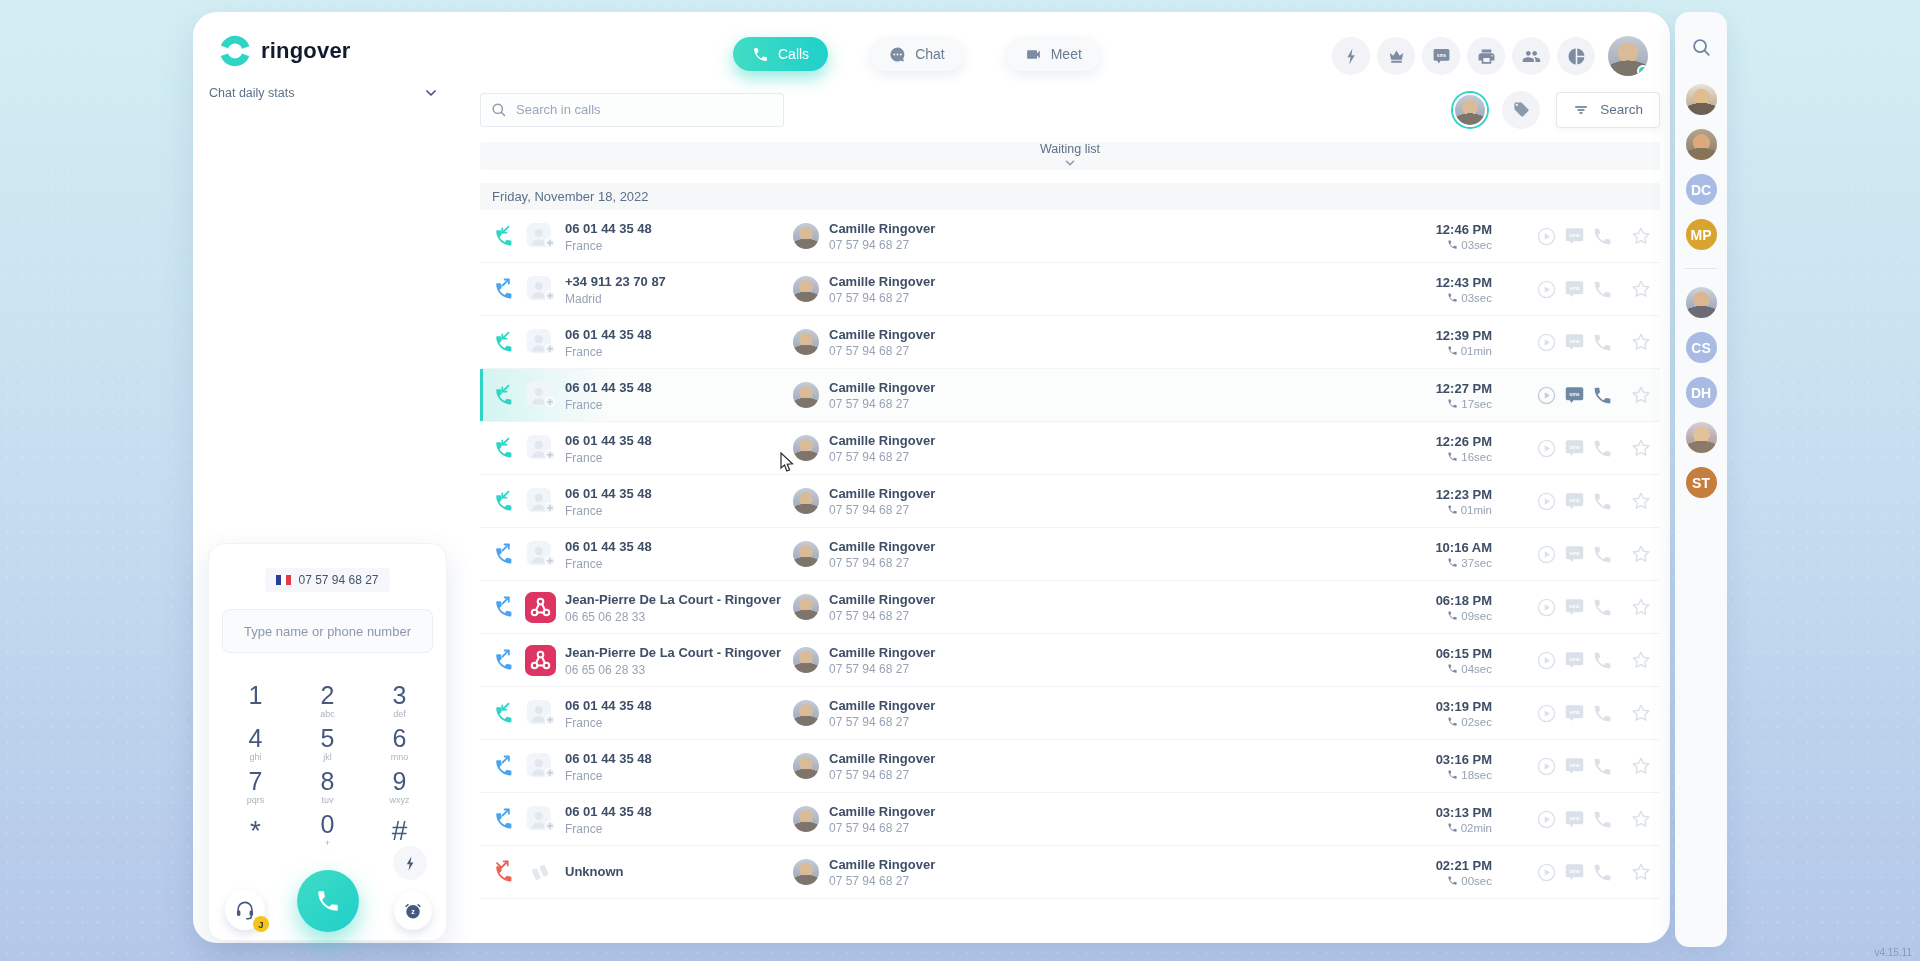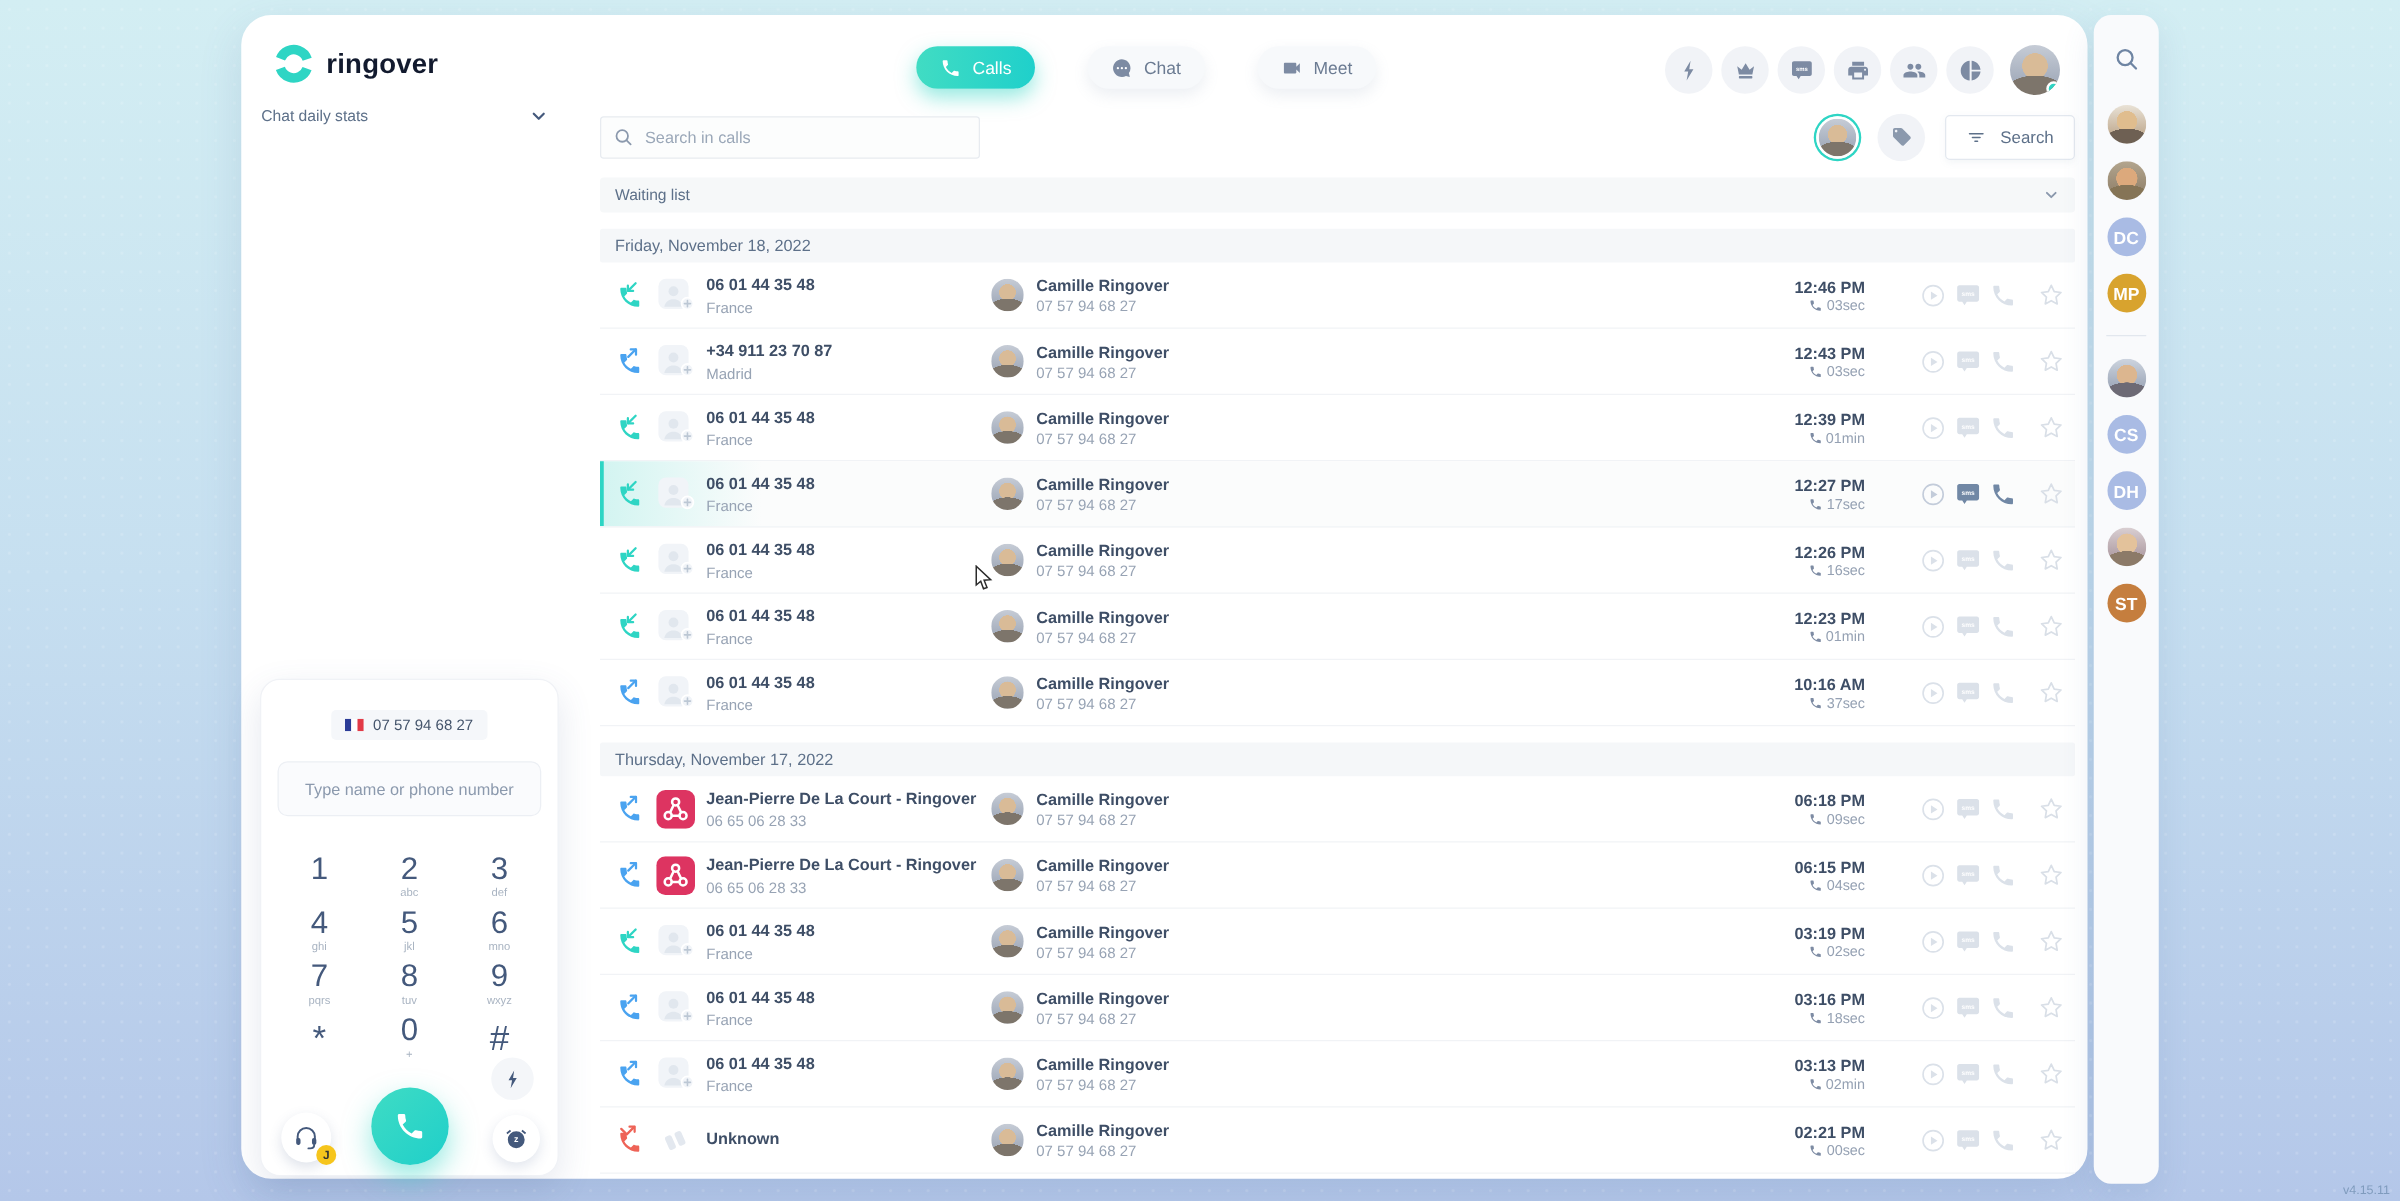--- a/index.html
+++ b/index.html
@@ -78,21 +78,21 @@
   .tag-btn { width:38px; height:38px; border-radius:50%; background:#f1f3f7; border:none;
     margin-left:15px; display:flex; align-items:center; justify-content:center; cursor:pointer; }
   .tag-btn svg { width:17px; height:17px; color:#8b99ad; }
   .filters-btn { margin-left:16px; height:36px; padding:0 16px; display:flex; align-items:center; gap:11px;
     background:#fff; border:1px solid #e3e8ef; border-radius:4px; cursor:pointer;
     color:#5d7089; font-size:13.5px; font-family:inherit; box-shadow:0 2px 6px rgba(120,140,170,.08); }
   .filters-btn svg { width:16px; height:16px; color:#5d7089; }
 
   .waiting-bar { margin-top:15px; height:28px; background:#f6f8f9; border-radius:3px;
     display:flex; align-items:center; justify-content:space-between; padding:0 12px;
-    color:#5d7089; font-size:12.5px; cursor:pointer; }
+    color:#5d7089; font-size:12.5px; cursor:pointer;flex-direction:column; }
   .waiting-bar svg { width:14px; height:14px; color:#8b99ad; }
 
   .date-header { margin-top:13px; height:27px; background:#f5f7f9; border-radius:2px;
     display:flex; align-items:center; padding:0 12px; color:#5d7089; font-size:13px; }
 
   .row { display:flex; align-items:center; height:53px; border-bottom:1px solid #f1f3f6;
     padding-left:12px; cursor:pointer; position:relative; }
   .row--active { background:linear-gradient(90deg, rgba(46,213,196,.20), rgba(46,213,196,0) 130px), #fbfcfc;
     box-shadow:inset 3px 0 0 #2ed5c4; }
   .dir { width:26px; margin-right:7px; display:flex; align-items:center; }
@@ -766,21 +766,20 @@
                 <path d="M6.62 10.79c1.44 2.83 3.76 5.14 6.59 6.59l2.2-2.2c.27-.27.67-.36 1.02-.24 1.12.37 2.33.57 3.57.57.55 0 1 .45 1 1V20c0 .55-.45 1-1 1-9.39 0-17-7.61-17-17 0-.55.45-1 1-1h3.5c.55 0 1 .45 1 1 0 1.25.2 2.45.57 3.57.11.35.03.74-.25 1.02l-2.2 2.2z"></path>
               </svg>
             </button>
       <button class="act act-star">
               <svg viewBox="0 0 24 24" fill="none" stroke="currentColor" stroke-width="1.5" stroke-linejoin="round">
                 <path d="M12 3.6l2.6 5.4 5.9.8-4.3 4.1 1 5.9-5.2-2.8-5.2 2.8 1-5.9L3.5 9.8l5.9-.8z"></path>
               </svg>
             </button>
     </span>
   </div>
-        <div class="date-header">Thursday, November 17, 2022</div>
         <div class="row">
     <span class="dir dir--out">
             <svg viewBox="0 0 24 24">
               <path fill="currentColor" d="M7.2 12.5c1.2 2.4 3.2 4.3 5.5 5.5l1.9-1.9c.2-.2.6-.3.9-.2 1 .3 2 .5 3 .5.5 0 .9.4.9.9v3.2c0 .5-.4.9-.9.9C10.6 21.4 4.2 15 4.2 7.1c0-.5.4-.9.9-.9h3.2c.5 0 .9.4.9.9 0 1.1.2 2.1.5 3 .1.3 0 .6-.2.9l-1.9 1.9z"></path>
               <g fill="none" stroke="currentColor" stroke-width="1.8" stroke-linecap="round" stroke-linejoin="round">
                 <path d="M10.6 8.5l5.9-5.9"></path>
                 <path d="M16.8 6.7V2.5h-4.2"></path>
               </g>
             </svg>
           </span>

